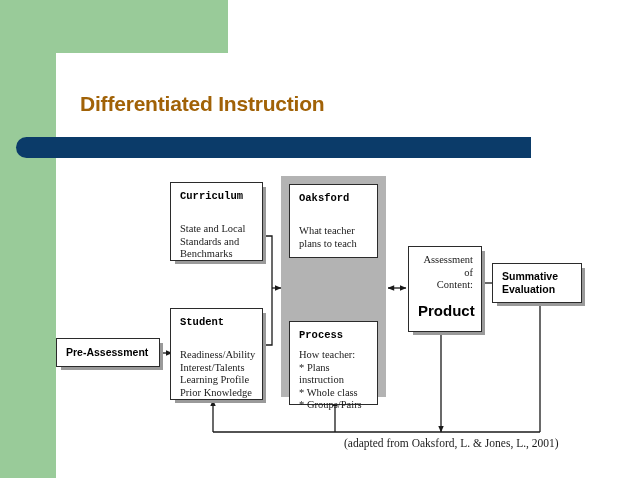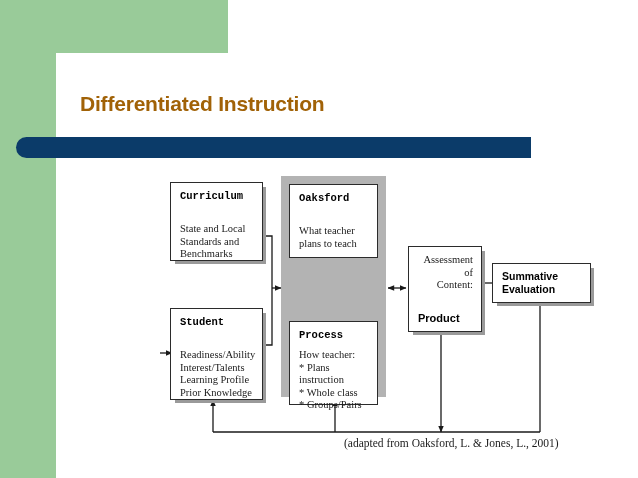--- a/index.html
+++ b/index.html
@@ -45,21 +45,21 @@
     line-height:12px;
   }
   .nodebox .bd{
     font-family:"Liberation Serif", serif;
     font-size:10.5px;color:#1a1a1a;line-height:12.6px;
     margin-top:21px;
   }
   .nodebox .bd.tight{margin-top:8px;}
   .nodebox .bd-bold{
     font-family:"Liberation Sans", sans-serif;
-    font-weight:bold;font-size:11px;color:#000;margin-top:20px;
+    font-weight:bold;font-size:15px;color:#000;margin-top:10px;
   }
   .pad{padding:7px 8px 4px 9px;}
 
   .hd-only{
     display:flex;align-items:center;height:100%;
     padding-left:9px;box-sizing:border-box;
   }
   .hd2{
     font-family:"Liberation Sans", sans-serif;
     font-weight:bold;font-size:10.5px;color:#000;line-height:13px;
@@ -112,20 +112,25 @@
 
       <path d="M540,303 L540,432" fill="none" stroke="#1a1a1a" stroke-width="1.3"></path>
 
       <line x1="213" y1="432" x2="540" y2="432" stroke="#1a1a1a" stroke-width="1.3"></line>
 
       <path d="M213,432 L213,400" fill="none" stroke="#1a1a1a" stroke-width="1.3" marker-end="url(#ah)"></path>
 
       <path d="M335,432 L335,400" fill="none" stroke="#1a1a1a" stroke-width="1.3" marker-end="url(#ah)"></path>
     </svg>
 
+    <div class="nodebox" style="left:56px;top:338px;width:104px;height:29px;">
+      <div class="hd-only">
+        <span class="hd2">Pre-Assessment</span>
+      </div>
+    </div>
 
     <div class="nodebox pad" style="left:170px;top:182px;width:93px;height:79px;">
       <div class="hd">Curriculum</div>
       <div class="bd">
         <div>State and Local</div>
         <div>Standards and</div>
         <div>Benchmarks</div>
       </div>
     </div>
 
@@ -158,21 +163,21 @@
     </div>
 
     <div class="nodebox pad" style="left:408px;top:246px;width:74px;height:86px;">
       <div class="bd" style="margin-top:0;text-align:right;">
         <div>Assessment of</div>
         <div>Content:</div>
       </div>
       <div class="bd-bold">Product</div>
     </div>
 
-    <div class="nodebox" style="left:492px;top:263px;width:99px;height:40px;">
+    <div class="nodebox" style="left:492px;top:263px;width:90px;height:40px;">
       <div class="hd-only" style="flex-direction:column;align-items:flex-start;justify-content:center;">
         <span class="hd2">Summative</span>
         <span class="hd2">Evaluation</span>
       </div>
     </div>
 
     <div class="caption">(adapted from Oaksford, L. &amp; Jones, L., 2001)</div>
 
   </div>
 </div>

